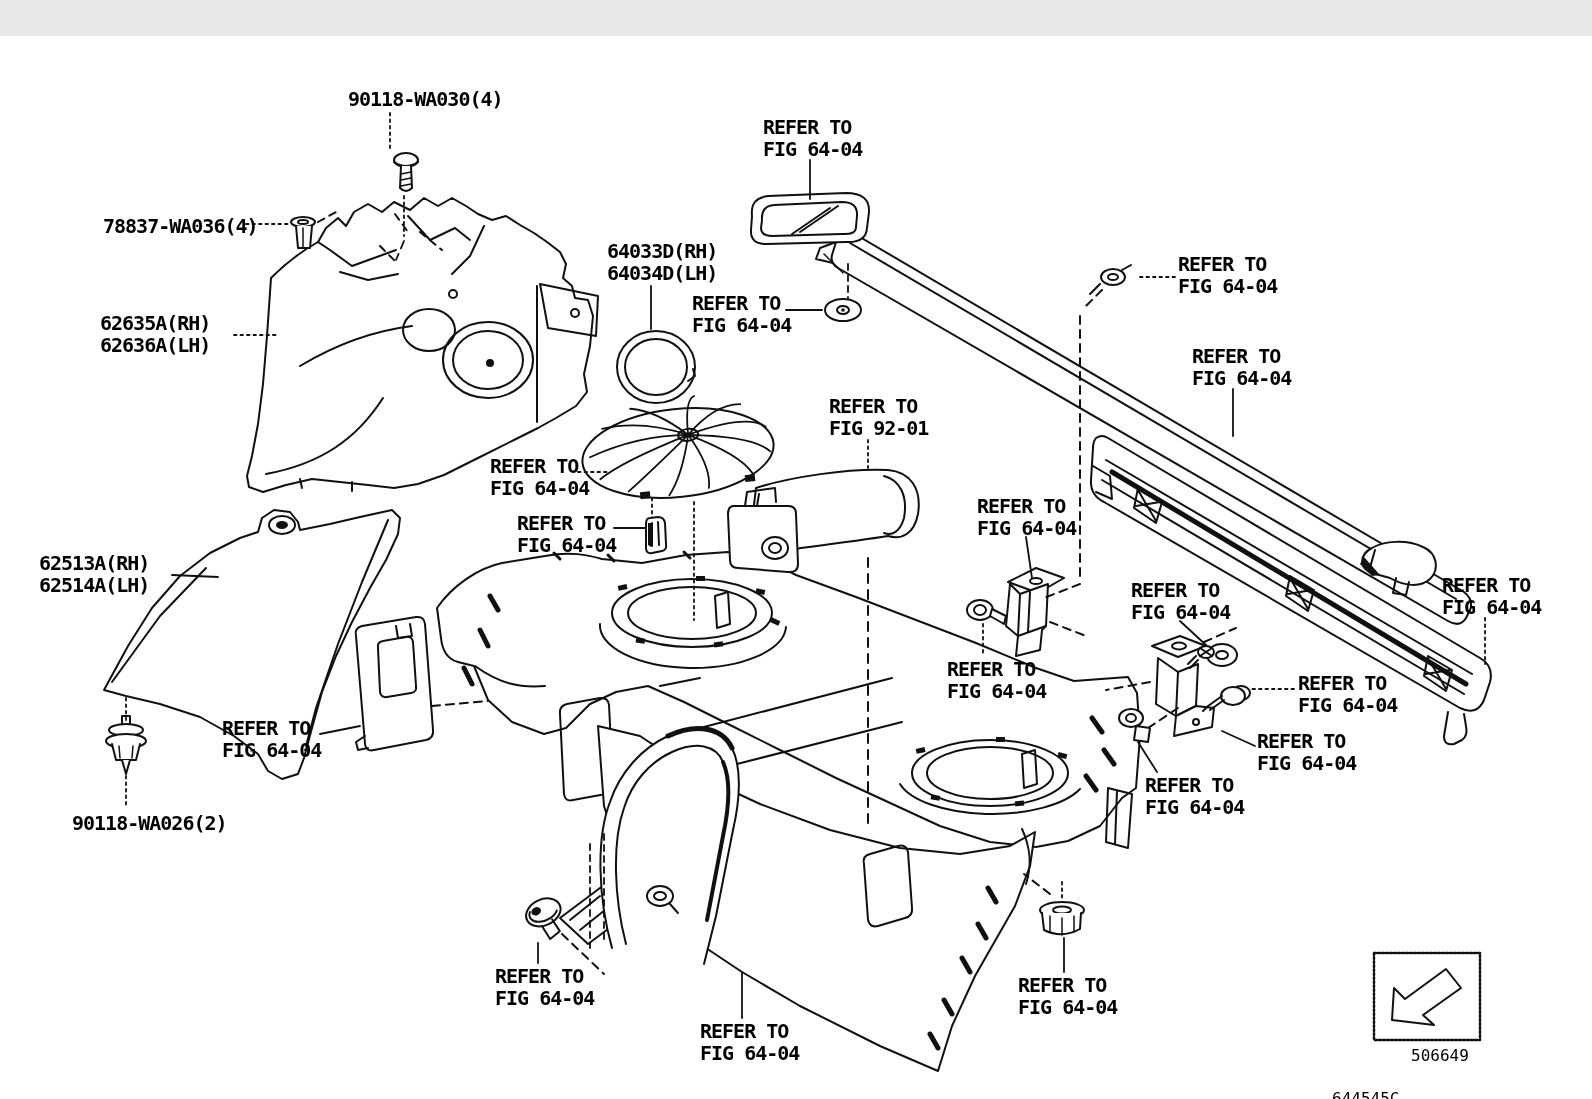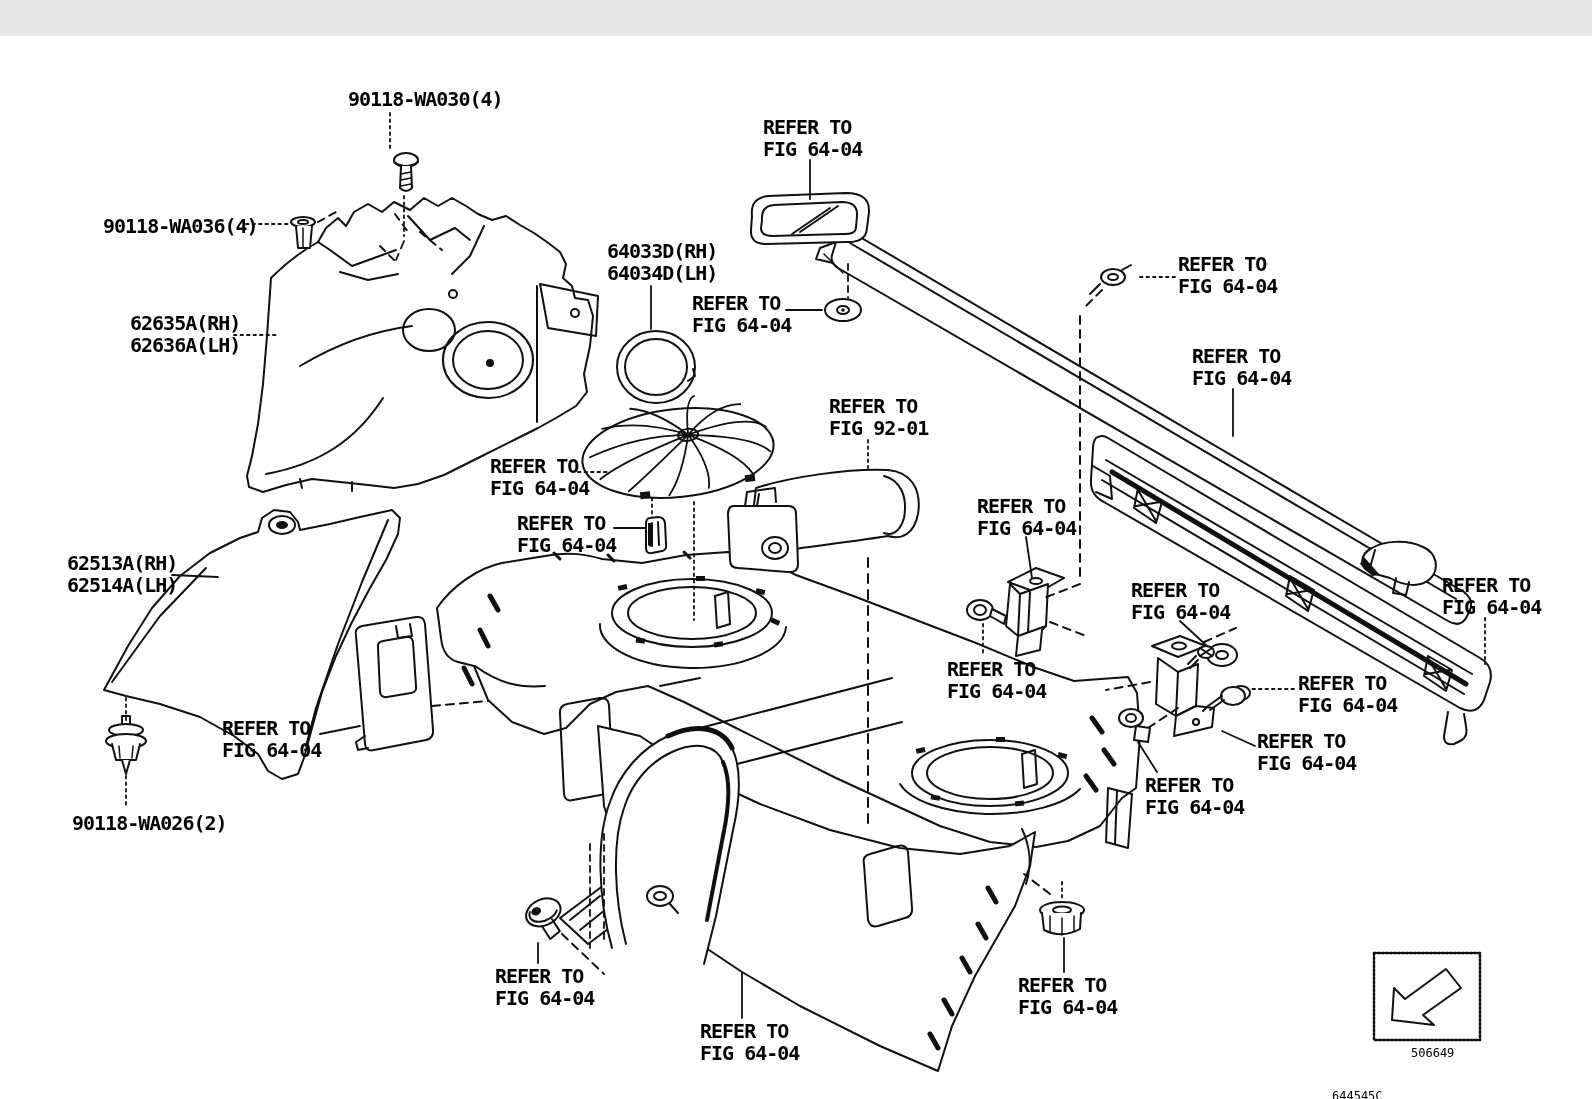--- a/index.html
+++ b/index.html
@@ -9,21 +9,21 @@
     overflow:hidden;
     margin-top:36px;
   }
   #art{position:absolute;left:0;top:0;}
   .lbl{
     position:absolute;color:#000;font-weight:700;font-size:20px;
     line-height:22px;letter-spacing:-1px;white-space:nowrap;
   }
   .lbl span{display:block;}
   .code{
-    position:absolute;color:#000;font-weight:400;font-size:12px;
+    position:absolute;color:#000;font-weight:400;font-size:16px;
     letter-spacing:0;white-space:nowrap;
   }
 </style>
 </head>
 <body>
 
 <div id="stage">
 
 <svg id="art" width="1592" height="1099" viewBox="0 0 1592 1099" fill="none" stroke="#101010" stroke-width="2" stroke-linecap="round" stroke-linejoin="round">
 
@@ -312,27 +312,27 @@
   <g>
     <rect x="1374" y="917" width="106" height="87" stroke-dasharray="2,2" stroke-width="2.5"></rect>
     <path d="M1392,984 L1394,952 L1405,963 L1446,933 L1461,952 L1423,979 L1434,989 Z"></path>
   </g>
 </svg>
 
   <div class="lbl" style="left:348px;top:52px">
       <span>90118-WA030(4)</span>
     </div>
   <div class="lbl" style="left:103px;top:179px">
-      <span>90118-WA036(4)</span>
-    </div>
-  <div class="lbl" style="left:130px;top:276px">
+      <span>78837-WA036(4)</span>
+    </div>
+  <div class="lbl" style="left:100px;top:276px">
       <span>62635A(RH)</span>
       <span>62636A(LH)</span>
     </div>
-  <div class="lbl" style="left:67px;top:516px">
+  <div class="lbl" style="left:39px;top:516px">
       <span>62513A(RH)</span>
       <span>62514A(LH)</span>
     </div>
   <div class="lbl" style="left:72px;top:776px">
       <span>90118-WA026(2)</span>
     </div>
   <div class="lbl" style="left:607px;top:204px">
       <span>64033D(RH)</span>
       <span>64034D(LH)</span>
     </div>

